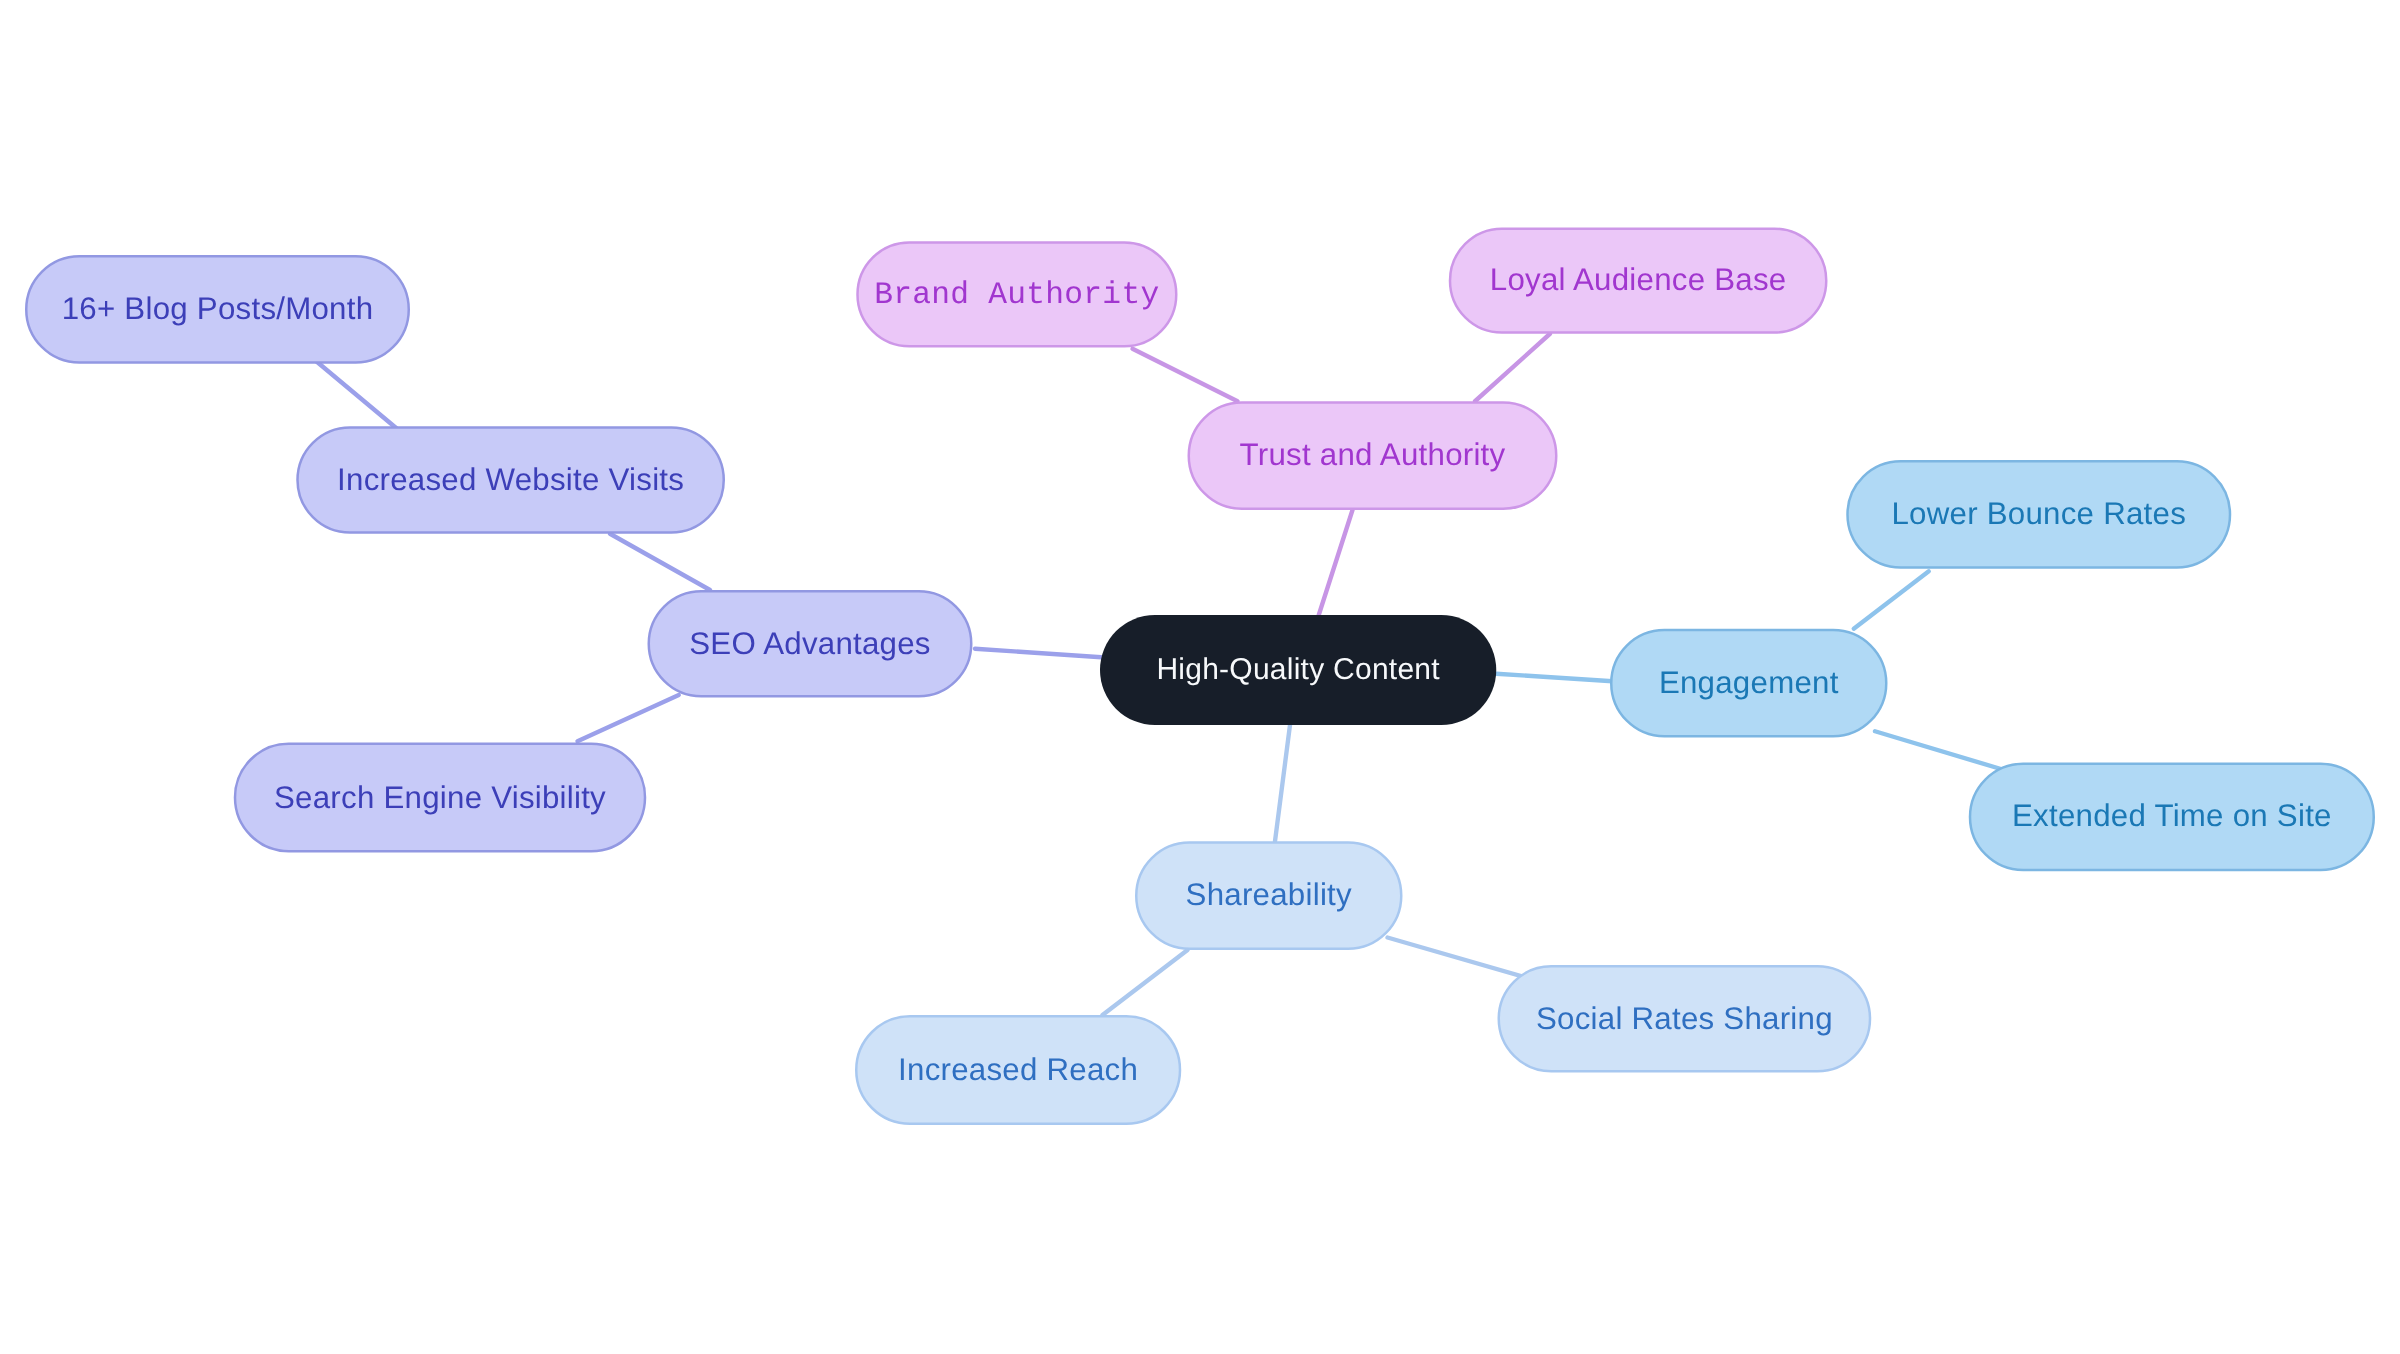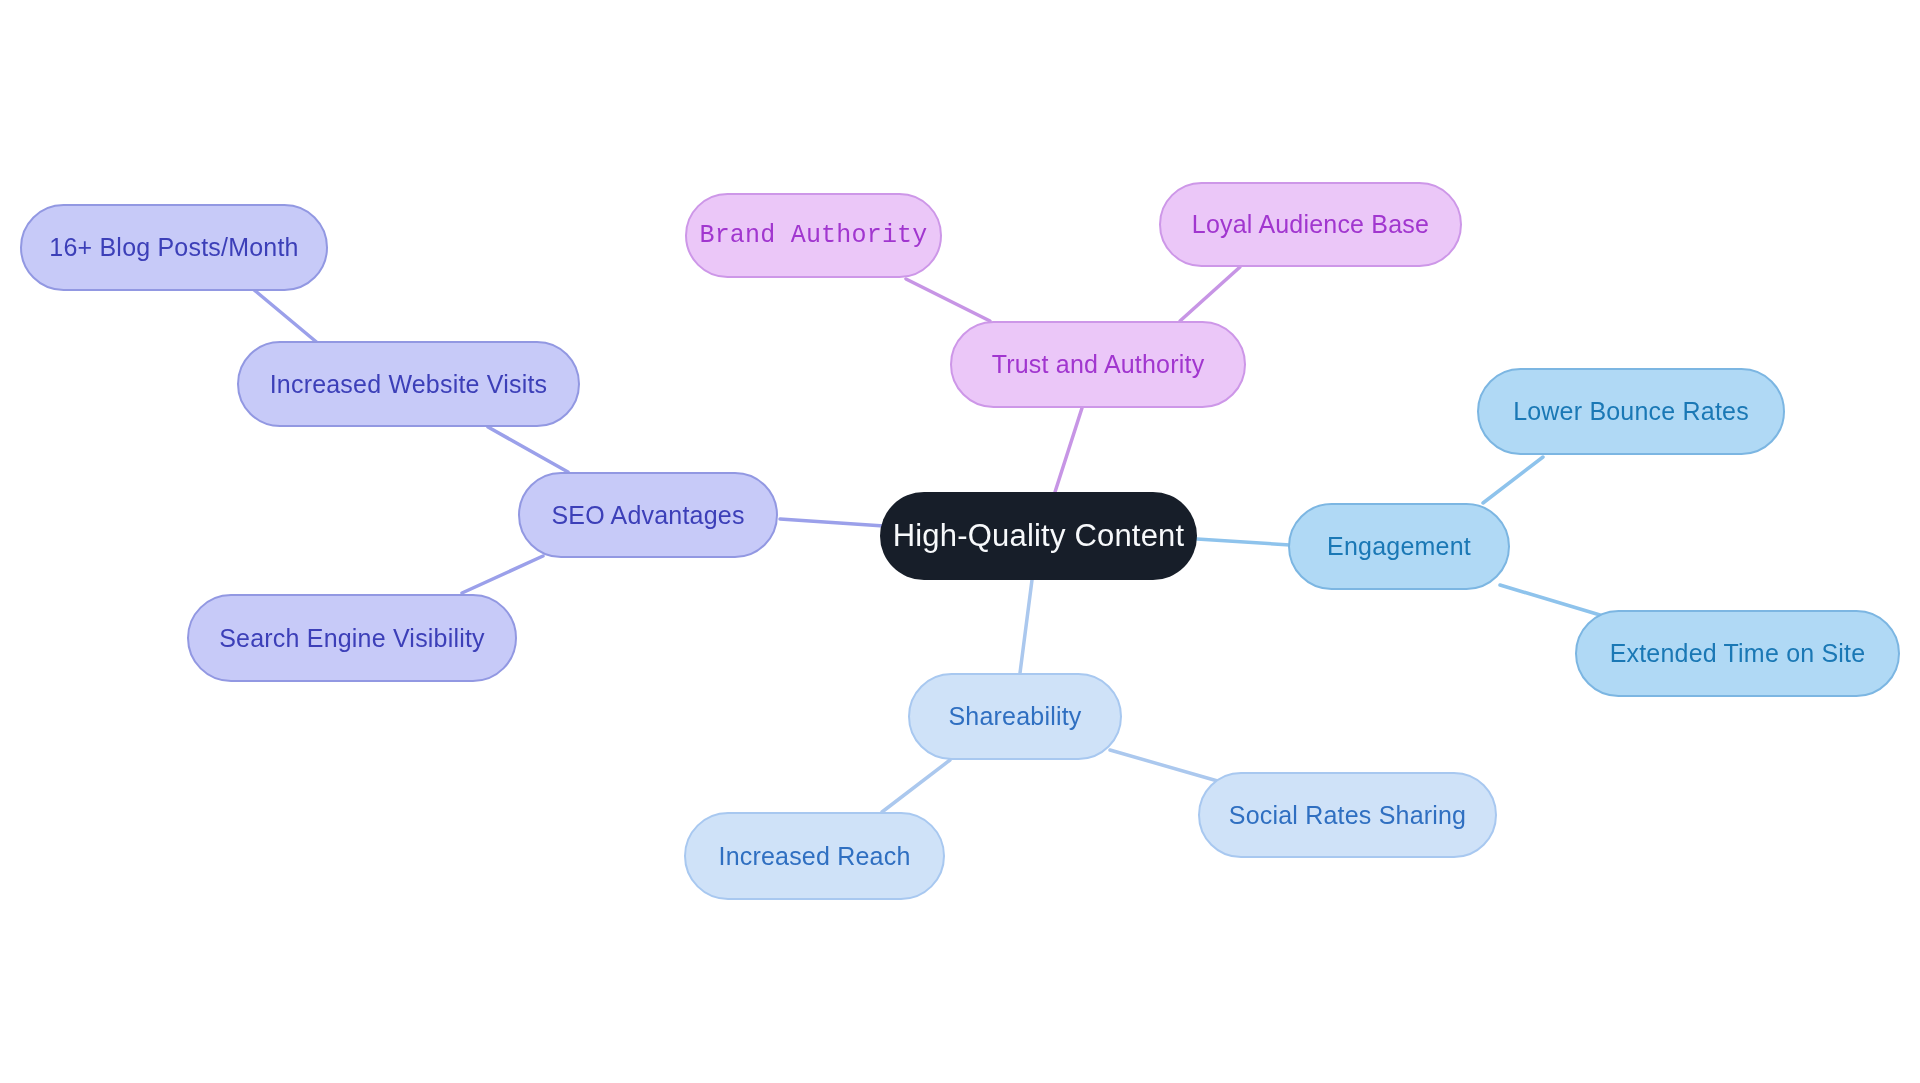--- a/index.html
+++ b/index.html
@@ -42,21 +42,21 @@
     border: 2px solid transparent;
     font-size: 25px;
     letter-spacing: 0.2px;
     white-space: nowrap;
     cursor: default;
   }
   .node-root {
     background: var(--root-fill);
     color: var(--root-text);
     border: none;
-    font-size: 31px;
+    font-size: 24px;
   }
   .node-seo {
     background: var(--seo-fill);
     border-color: var(--seo-border);
     color: var(--seo-text);
   }
   .node-trust {
     background: var(--trust-fill);
     border-color: var(--trust-border);
     color: var(--trust-text);

